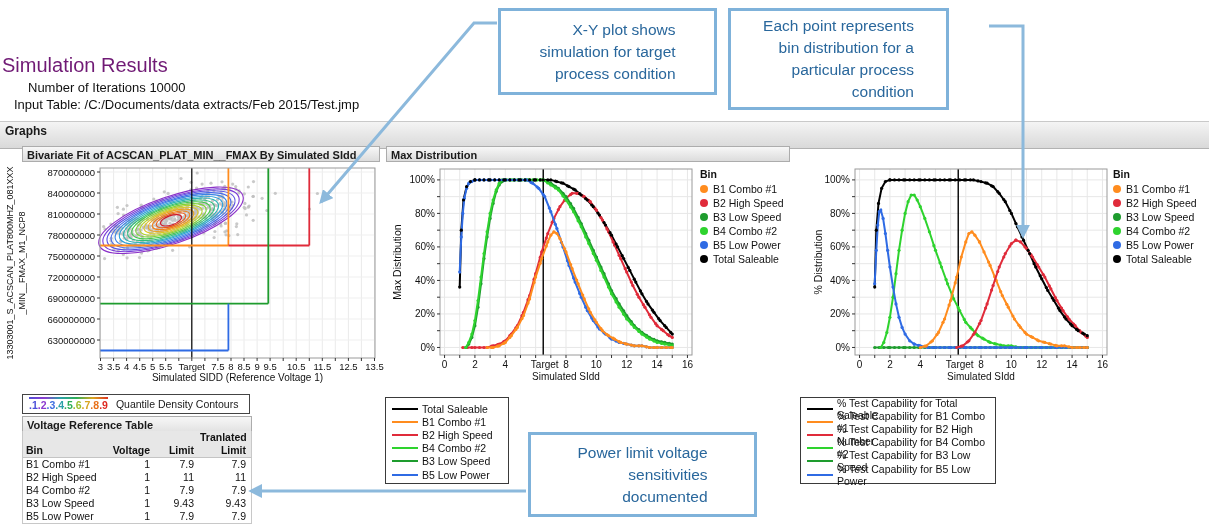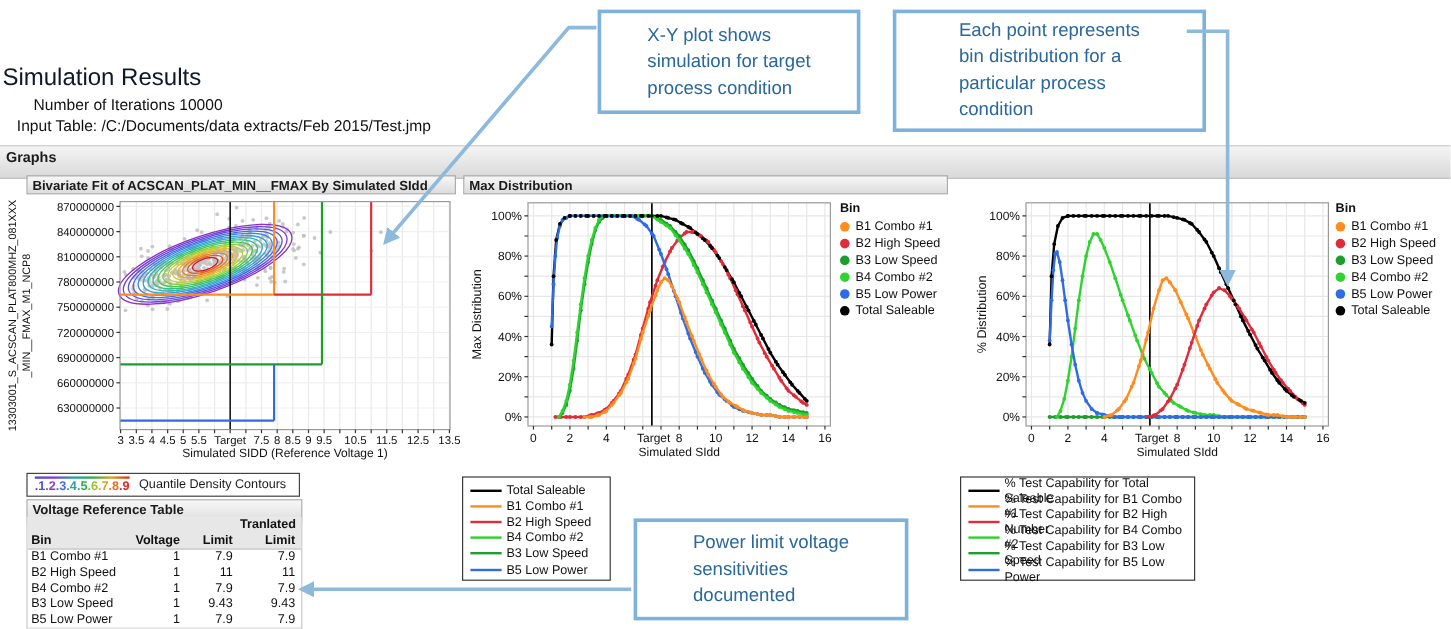--- a/index.html
+++ b/index.html
@@ -1,27 +1,27 @@
 <!DOCTYPE html>
 <html><head>
 <meta charset="utf-8">
 <style>
   html,body{margin:0;padding:0;background:#fff;}
   #canvas{position:relative;width:1209px;height:524px;background:#fff;overflow:hidden;
           font-family:"Liberation Sans",sans-serif;color:#1a1a1a;}
   .abs{position:absolute;}
-  .page-title{font-size:20px;color:#0f172a;}
+  .page-title{font-size:20px;color:#701a75;}
   .subline{font-size:13px;color:#111;}
   .hdr-bar{background:linear-gradient(#f7f7f7,#dcdcdc);border:1px solid #acacac;
            font-weight:bold;font-size:11px;line-height:14px;padding:1px 0 0 4px;box-sizing:border-box;}
   .graphs-bar{background:linear-gradient(#f4f4f4,#d9d9d9);border-top:1px solid #c9c9c9;
            border-bottom:1px solid #b2b2b2;font-weight:bold;font-size:12px;line-height:19px;
            padding-left:5px;box-sizing:border-box;}
   .callout{border:3px solid #7fb2da;background:#fff;color:#29679c;font-size:15.5px;line-height:1.42;
-           text-align:left;white-space:pre-line;box-sizing:border-box;display:flex;
+           text-align:right;white-space:pre-line;box-sizing:border-box;display:flex;
            align-items:center;justify-content:center;padding:4px 8px;}
   .legend-box{border:1px solid #3a3a3a;background:#fff;box-sizing:border-box;padding:4px 6px 2px 6px;}
   .legend-row{display:flex;align-items:center;height:13.2px;font-size:10.5px;color:#111;}
   .legend-swatch{width:26px;height:0;border-top:2.5px solid #000;margin-right:4px;flex:none;}
   .side-legend{font-size:10.5px;color:#111;}
   .side-legend .t{font-weight:bold;margin-bottom:2px;}
   .side-legend .r{display:flex;align-items:center;height:14px;}
   .side-legend .d{width:8px;height:8px;border-radius:50%;margin-right:5px;flex:none;}
   .qlegend{border:1px solid #444;background:#fff;font-size:10.5px;display:flex;align-items:center;
            padding:2px 6px;box-sizing:border-box;}
@@ -1795,21 +1795,21 @@
           <div class="vc c-volt">1</div>
           <div class="vc c-lim">7.9</div>
           <div class="vc c-tlim">7.9</div>
         </div>
       </div>
   </div>
 
   <div class="callout abs" style="left:498px;top:8px;width:219px;height:87px;">X-Y plot shows
 simulation  for target
 process condition</div>
-  <div class="callout abs" style="left:728px;top:8px;width:261px;height:102px;margin-left:16px;">Each point represents
+  <div class="callout abs" style="left:728px;top:8px;width:221px;height:102px;">Each point represents
 bin distribution for a
 particular process
 condition</div>
   <div class="callout abs" style="left:528px;top:432px;width:229px;height:85px;">Power limit voltage
 sensitivities
 documented</div>
 
   <svg id="arrows-svg" class="abs" style="left:0;top:0;pointer-events:none;z-index:60;" width="1209" height="524">
     <defs>
       <marker id="ah" viewBox="0 0 10 10" refX="8" refY="5" markerWidth="4.6" markerHeight="4.6" orient="auto-start-reverse">

